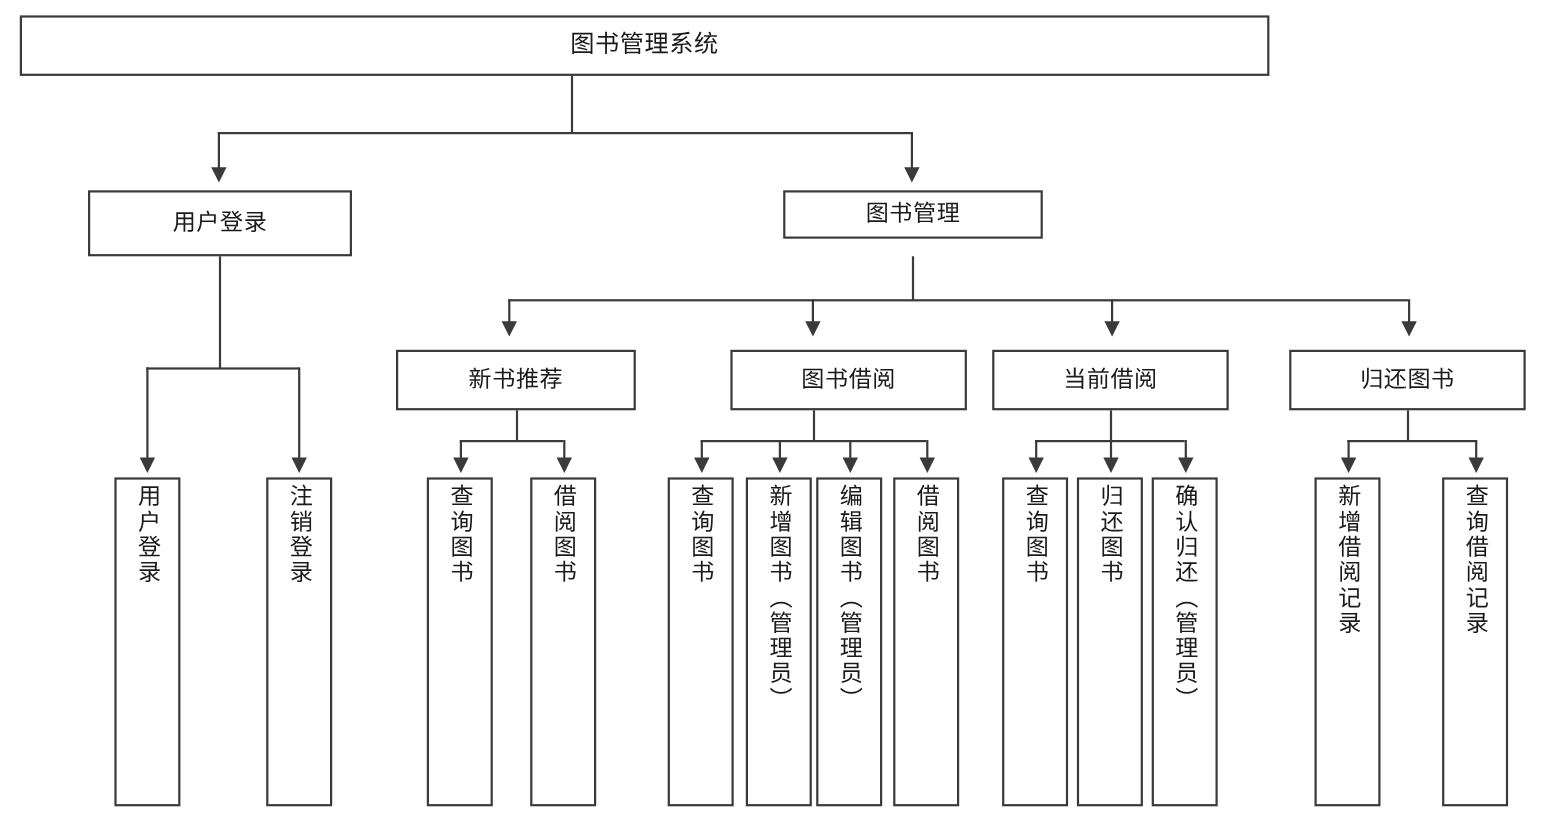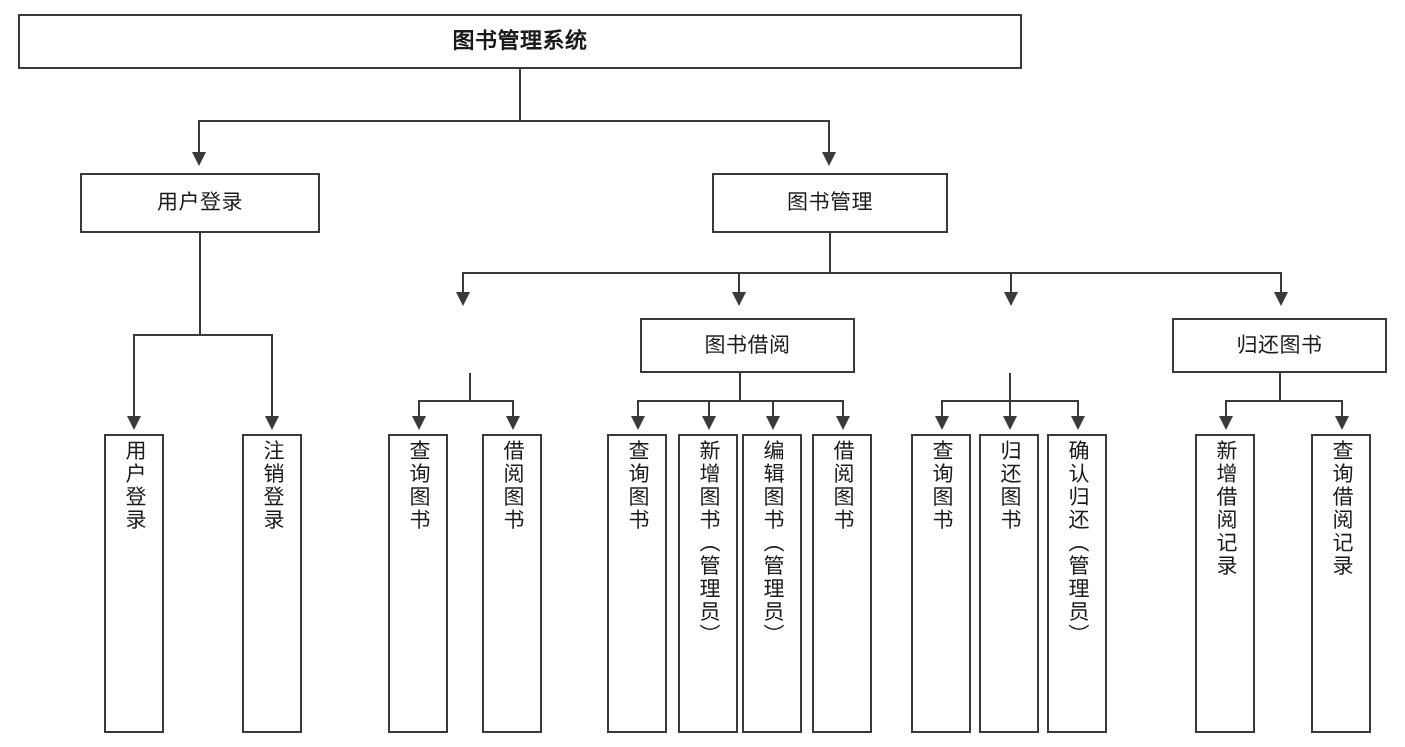--- a/index.html
+++ b/index.html
@@ -84,38 +84,38 @@
     white-space: nowrap;
     font-family: "DejaVu Sans", "Liberation Sans", sans-serif;
     pointer-events: none;
   }
 </style>
 </head>
 <body>
 
 <div id="diagram-root">
 
-  <div class="node node-root" style="left:18px; top:14px; width:1004px; height:55px;font-weight:bold;">
+  <div class="node node-root" style="left:18px; top:14px; width:1136px; height:55px;">
     <span class="label">图书管理系统</span>
   </div>
 
   <div class="conn conn-v" style="left:519px; top:69px; height:52px;"></div>
 
   <div class="conn conn-h" style="left:198px; top:120px; width:632px;"></div>
 
   <div class="conn conn-v" style="left:198px; top:120px; height:36px;"></div>
   <div class="arrow" style="left:192px; top:152px;"></div>
   <div class="conn conn-v" style="left:828px; top:120px; height:36px;"></div>
   <div class="arrow" style="left:822px; top:152px;"></div>
 
   <div class="node" style="left:80px; top:173px; width:240px; height:60px;">
     <span class="label">用户登录</span>
   </div>
 
-  <div class="node" style="left:712px; top:173px; width:236px; height:60px;">
+  <div class="node" style="left:712px; top:173px; width:236px; height:44px;">
     <span class="label">图书管理</span>
   </div>
 
   <div class="conn conn-v" style="left:199px; top:233px; height:102px;"></div>
   <div class="conn conn-h" style="left:133px; top:334px; width:139px;"></div>
   <div class="conn conn-v" style="left:133px; top:334px; height:86px;"></div>
   <div class="arrow" style="left:127px; top:416px;"></div>
   <div class="conn conn-v" style="left:271px; top:334px; height:86px;"></div>
   <div class="arrow" style="left:265px; top:416px;"></div>
 
@@ -123,22 +123,28 @@
   <div class="conn conn-h" style="left:462px; top:272px; width:818px;"></div>
   <div class="conn conn-v" style="left:462px; top:272px; height:24px;"></div>
   <div class="arrow" style="left:456px; top:292px;"></div>
   <div class="conn conn-v" style="left:738px; top:272px; height:24px;"></div>
   <div class="arrow" style="left:732px; top:292px;"></div>
   <div class="conn conn-v" style="left:1010px; top:272px; height:24px;"></div>
   <div class="arrow" style="left:1004px; top:292px;"></div>
   <div class="conn conn-v" style="left:1280px; top:272px; height:24px;"></div>
   <div class="arrow" style="left:1274px; top:292px;"></div>
 
-  <div class="node" style="left:640px; top:318px; width:215px; height:55px;">
+  <div class="node" style="left:360px; top:318px; width:218px; height:55px;">
+    <span class="label">新书推荐</span>
+  </div>
+  <div class="node" style="left:664px; top:318px; width:215px; height:55px;">
     <span class="label">图书借阅</span>
+  </div>
+  <div class="node" style="left:902px; top:318px; width:215px; height:55px;">
+    <span class="label">当前借阅</span>
   </div>
   <div class="node" style="left:1172px; top:318px; width:215px; height:55px;">
     <span class="label">归还图书</span>
   </div>
 
   <div class="conn conn-v" style="left:469px; top:373px; height:28px;"></div>
   <div class="conn conn-h" style="left:418px; top:400px; width:94px;"></div>
   <div class="conn conn-v" style="left:418px; top:400px; height:20px;"></div>
   <div class="arrow" style="left:412px; top:416px;"></div>
   <div class="conn conn-v" style="left:512px; top:400px; height:20px;"></div>

